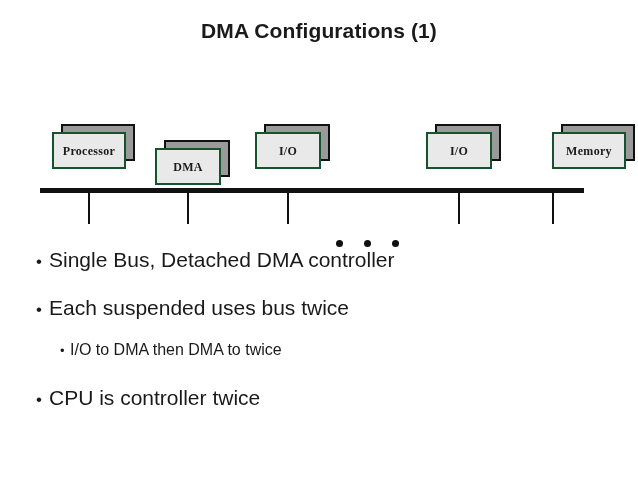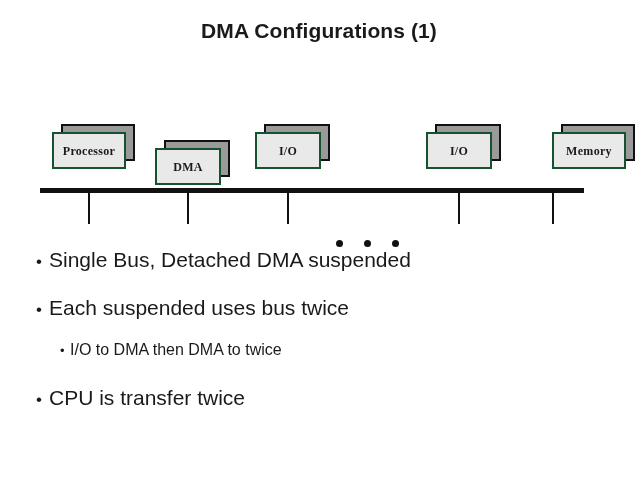--- a/index.html
+++ b/index.html
@@ -217,33 +217,33 @@
         <span>Memory</span>
       </div>
     </div>
 
   </div>
 
   <div id="bullets">
 
     <div class="bullet-row level-1" style="top:12px;">
       <span class="marker">•</span>
-      <span class="btext">Single Bus, Detached DMA suspended</span>
+      <span class="btext">Single Bus, Detached DMA controller</span>
     </div>
 
     <div class="bullet-row level-1" style="top:60px;">
       <span class="marker">•</span>
       <span class="btext">Each suspended uses bus twice</span>
     </div>
 
     <div class="bullet-row level-2" style="top:105px;">
       <span class="marker">•</span>
       <span class="btext">I/O to DMA then DMA to twice</span>
     </div>
 
     <div class="bullet-row level-1" style="top:150px;">
       <span class="marker">•</span>
-      <span class="btext">CPU is transfer twice</span>
+      <span class="btext">CPU is controller twice</span>
     </div>
 
   </div>
 
 </div>
 
 </body></html>

